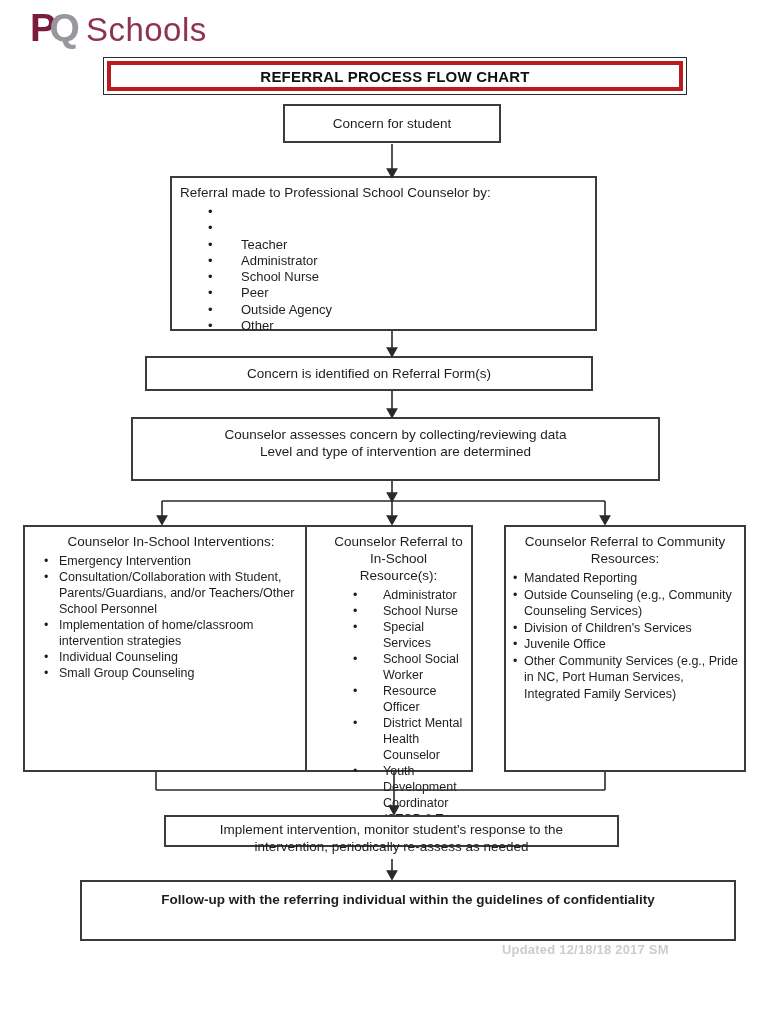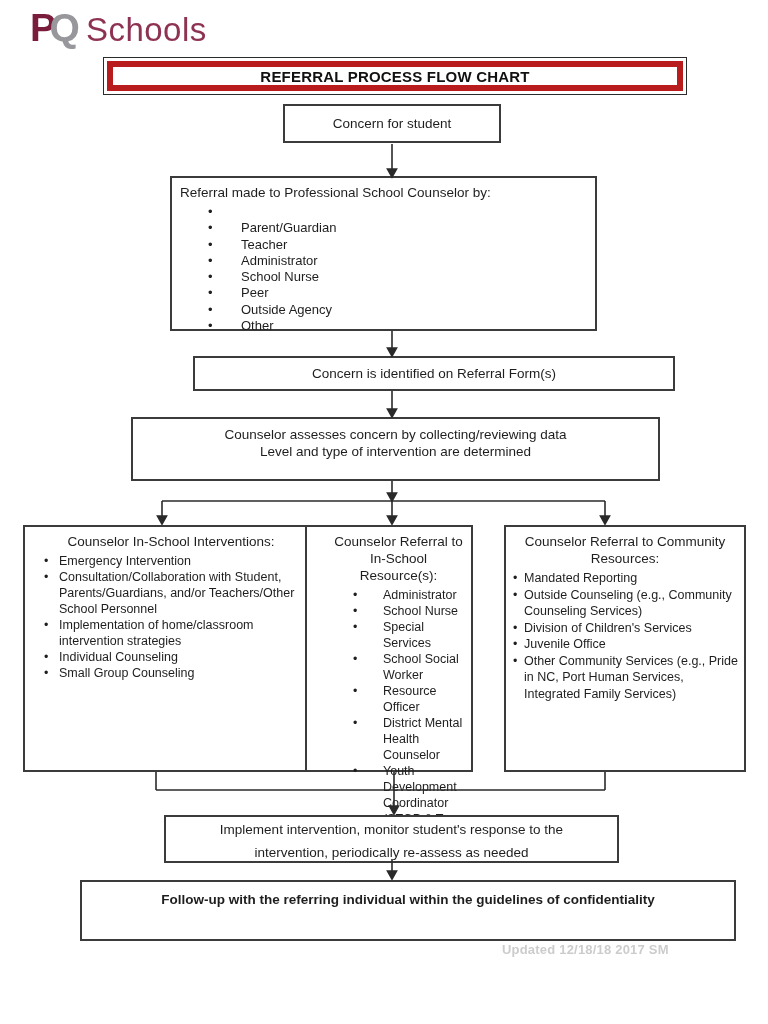--- a/index.html
+++ b/index.html
@@ -13,33 +13,33 @@
   .logo { position:absolute; left:30px; top:6px; height:46px; display:flex; align-items:baseline; }
   .logo .mono { font-size:39px; font-weight:800; letter-spacing:-1px; }
   .logo .q { font-weight:700; margin-left:-0.14em; }
   .logo .wordmark { font-size:33px; font-weight:300; margin-left:7px; letter-spacing:0.5px; }
   
   .node { position:absolute; box-sizing:border-box; border:2px solid #3b3b3b; background:#fff; font-size:13.5px; line-height:17px; }
   .center { display:flex; flex-direction:column; align-items:center; text-align:center; }
   
   .title-box { position:absolute; left:103px; top:57px; width:584px; height:38px;
     box-sizing:border-box; border:1px solid #2b2b2b; padding:3px; background:#fff; }
-  .title-inner { box-sizing:border-box; border:6px solid #b91c1c; width:100%; height:100%;
+  .title-inner { box-sizing:border-box; border:4px solid #b91c1c; width:100%; height:100%;
     display:flex; align-items:center; justify-content:center;
     font-weight:bold; font-size:15px; letter-spacing:0.2px; color:#111; }
   .concern   { left:283px; top:104px; width:218px; height:39px; justify-content:center; }
   .referral  { left:170px; top:176px; width:427px; height:155px; padding:6px 8px; }
-  .identified{ left:145px; top:356px; width:482px; height:35px; justify-content:center;margin-left:48px; }
+  .identified{ left:145px; top:356px; width:448px; height:35px; justify-content:center; }
   .assess    { left:131px; top:417px; width:529px; height:64px; padding-top:7px; }
   .branch    { top:525px; height:247px; padding:6px 5px; font-size:13.5px; }
   .b0 { left:23px;  width:296px; }
   .b1 { left:305px; width:168px;padding-left:24px; }
   .b2 { left:504px; width:242px; }
   .branch .btitle { text-align:center; line-height:17px; }
-  .implement { left:164px; top:815px; width:455px; height:48px; padding-top:4px; justify-content:space-between; }
+  .implement { left:164px; top:815px; width:455px; height:32px; padding-top:4px; justify-content:space-between; }
   .followup  { left:80px;  top:880px; width:656px; height:61px; padding-top:9px;font-weight:bold; }
   
   .list { margin-top:3px; }
   .li { display:flex; align-items:flex-start; }
   .li .b { flex:0 0 auto; }
   .li .t { flex:1 1 auto; }
   
   .referral .li { font-size:13px; line-height:16.3px; }
   .referral .li .b { margin-left:28px; width:33px; }
   
@@ -76,21 +76,20 @@
   </div>
 
   <div class="node referral">
     <div>Referral made to Professional School Counselor by:</div>
     <div class="list">
         <div class="li">
           <span class="b">•</span>
         </div>
         <div class="li">
           <span class="b">•</span>
-          <span class="t">Parent/Guardian</span>
         </div>
         <div class="li">
           <span class="b">•</span>
           <span class="t">Teacher</span>
         </div>
         <div class="li">
           <span class="b">•</span>
           <span class="t">Administrator</span>
         </div>
         <div class="li">

